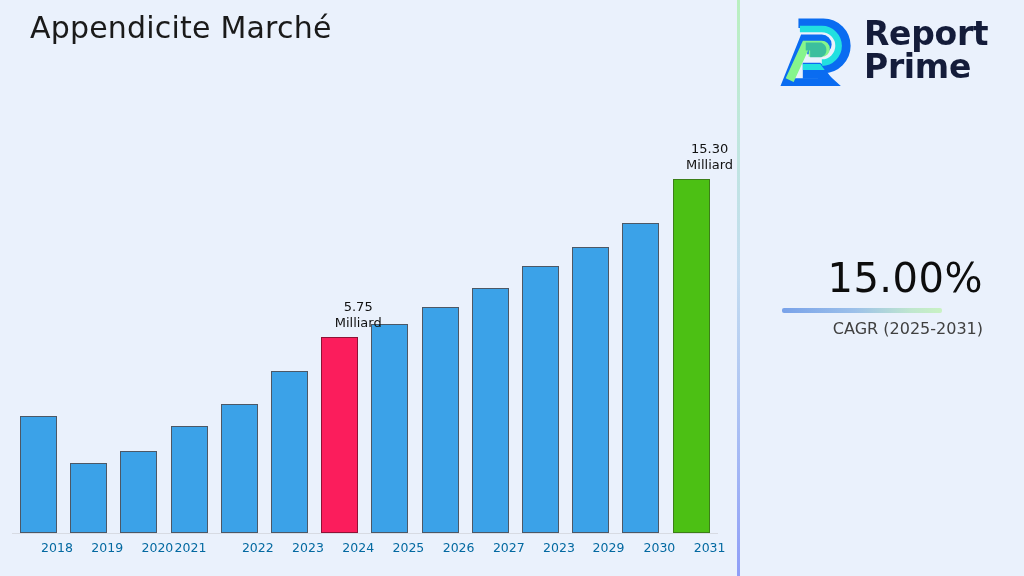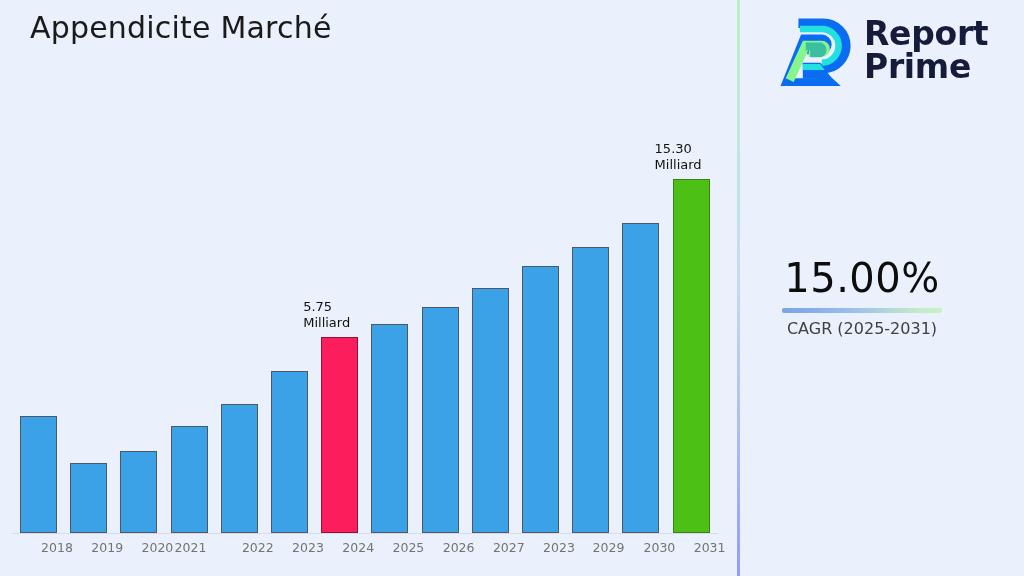--- a/index.html
+++ b/index.html
@@ -28,26 +28,26 @@
     position:absolute;bottom:43px;width:37px;
     border:1px solid #4c5866;
     box-sizing:border-box;
   }
   .bar.blue {background:#3ba2e8;}
   .bar.pink {background:#fb1d5c;border-color:#8d1236;}
   .bar.green{background:#4cc014;border-color:#3c7f18;}
 
   .xtick{
     position:absolute;top:540px;width:60px;margin-left:-11.5px;
-    text-align:center;font-size:12.5px;color:#737373;
+    text-align:center;font-size:12.5px;color:#0369a1;
   }
 
   .barlabel{
     position:absolute;width:110px;margin-left:-36.5px;
-    text-align:left;font-size:13px;line-height:16px;color:#111;
+    text-align:center;font-size:13px;line-height:16px;color:#111;
   }
 
   
   #divider{
     position:absolute;left:737px;top:0;width:3px;height:576px;
     background:linear-gradient(to bottom,#b9f0bf 0%,#bfe7dc 22%,#c3dcf0 48%,#a8bdf4 76%,#8f9ef7 100%);
   }
 
   
   #right-panel{position:absolute;left:741px;top:0;width:283px;height:576px;}
@@ -57,21 +57,21 @@
     display:flex;align-items:center;gap:13px;
   }
   #logo-mark{width:73px;height:73px;flex:none;}
   #logo-words{
     font-size:33px;line-height:33px;font-weight:bold;color:#141c3a;
     letter-spacing:-.3px;
   }
   #logo-words div{display:block;}
 
   #cagr-block{
-    position:absolute;left:0;top:254px;width:242px;text-align:center;
+    position:absolute;left:0;top:254px;width:242px;text-align:right;
   }
   #cagr-value{font-size:40px;line-height:48px;color:#0d0d0d;letter-spacing:.5px;}
   #cagr-rule{
     width:160px;height:5px;margin:6px auto 5px;border-radius:2px;
     background:linear-gradient(to right,#79a2e9 0%,#9cc0ea 45%,#bfe6cf 80%,#c9f2c3 100%);
   }
   #cagr-caption{font-size:16px;line-height:22px;color:#404040;}
 </style>
 </head>
 <body>

